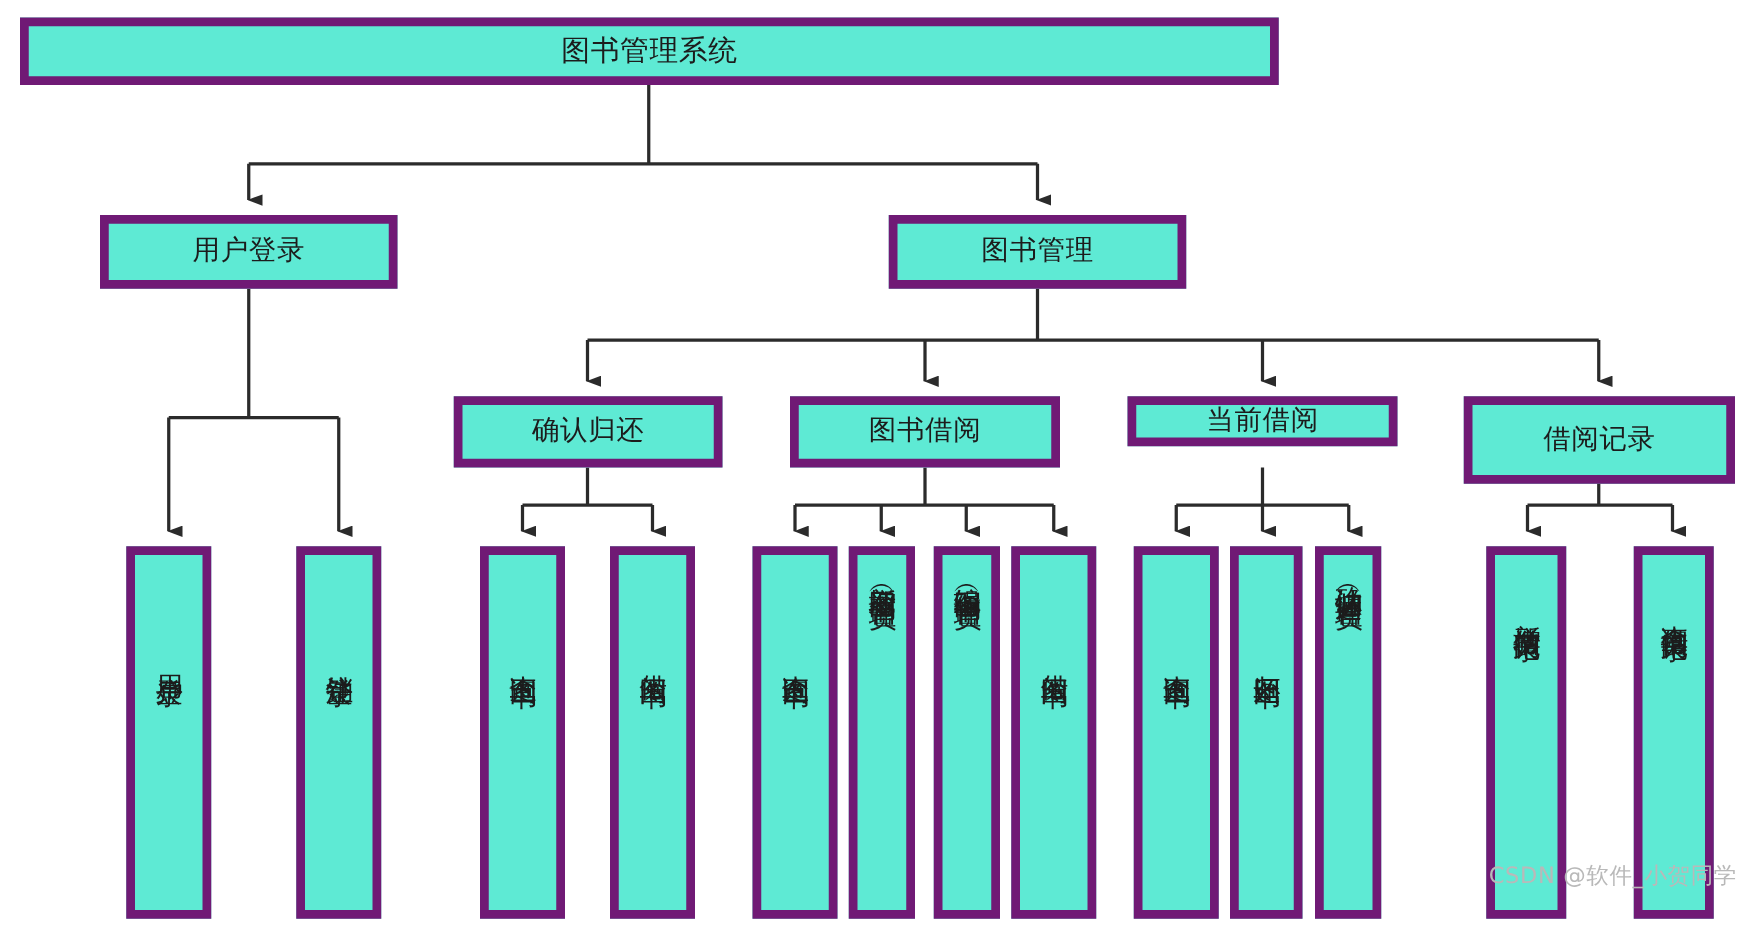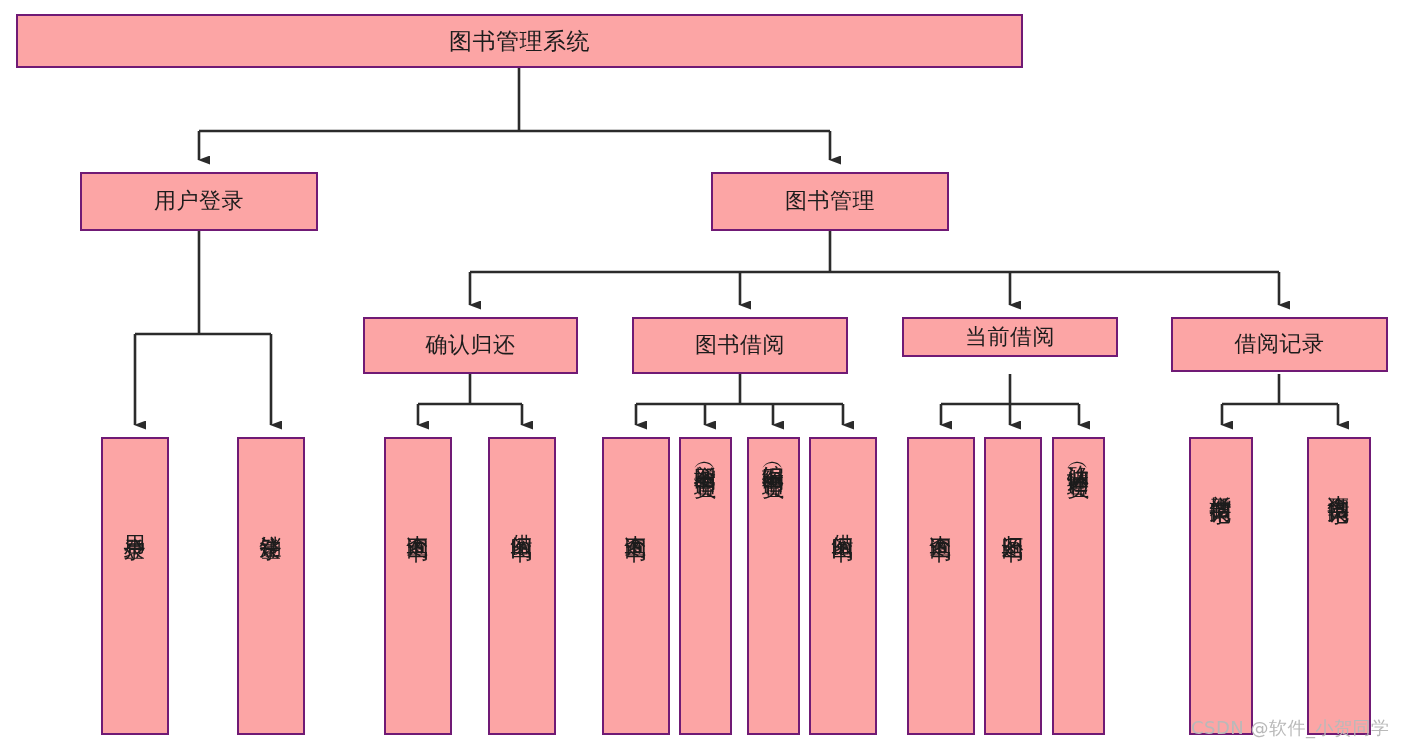--- a/index.html
+++ b/index.html
@@ -21,22 +21,22 @@
     position: absolute;
     left: 0;
     top: 0;
     width: 1405px;
     height: 747px;
     pointer-events: none;
   }
   .node {
     position: absolute;
     box-sizing: border-box;
-    border: 2px solid #701a75;
-    background: #fca5a5;
+    border: 7px solid #701a75;
+    background: #5eead4;
     display: flex;
     align-items: center;
     justify-content: center;
     color: #1c1c1c;
   }
   .node .label {
     text-align: center;
     line-height: 1.22;
     letter-spacing: 0.5px;
   }
@@ -135,21 +135,21 @@
 
   <div class="node horiz" style="left:363px; top:317px; width:215px; height:57px;">
     <span class="label">确认归还</span>
   </div>
   <div class="node horiz" style="left:632px; top:317px; width:216px; height:57px;">
     <span class="label">图书借阅</span>
   </div>
   <div class="node horiz" style="left:902px; top:317px; width:216px; height:40px;">
     <span class="label">当前借阅</span>
   </div>
-  <div class="node horiz" style="left:1171px; top:317px; width:217px; height:55px;">
+  <div class="node horiz" style="left:1171px; top:317px; width:217px; height:70px;">
     <span class="label">借阅记录</span>
   </div>
 
   <div class="node vert" style="left:101px; top:437px; width:68px; height:298px; padding-top:78px;">
     <span class="label">用户登录</span>
   </div>
   <div class="node vert" style="left:237px; top:437px; width:68px; height:298px; padding-top:78px;">
     <span class="label">注销登录</span>
   </div>
 
@@ -183,15 +183,15 @@
     <span class="label">确认归还（管理员）</span>
   </div>
 
   <div class="node vert" style="left:1189px; top:437px; width:64px; height:298px; padding-top:38px;">
     <span class="label">新增借阅记录</span>
   </div>
   <div class="node vert" style="left:1307px; top:437px; width:64px; height:298px; padding-top:38px;">
     <span class="label">查询借阅记录</span>
   </div>
 
-  <div class="watermark" style="left:1191px; top:716px;">CSDN @软件_小贺同学</div>
+  <div class="watermark" style="left:1191px; top:688px;">CSDN @软件_小贺同学</div>
 
 </div>
 
 </body></html>

